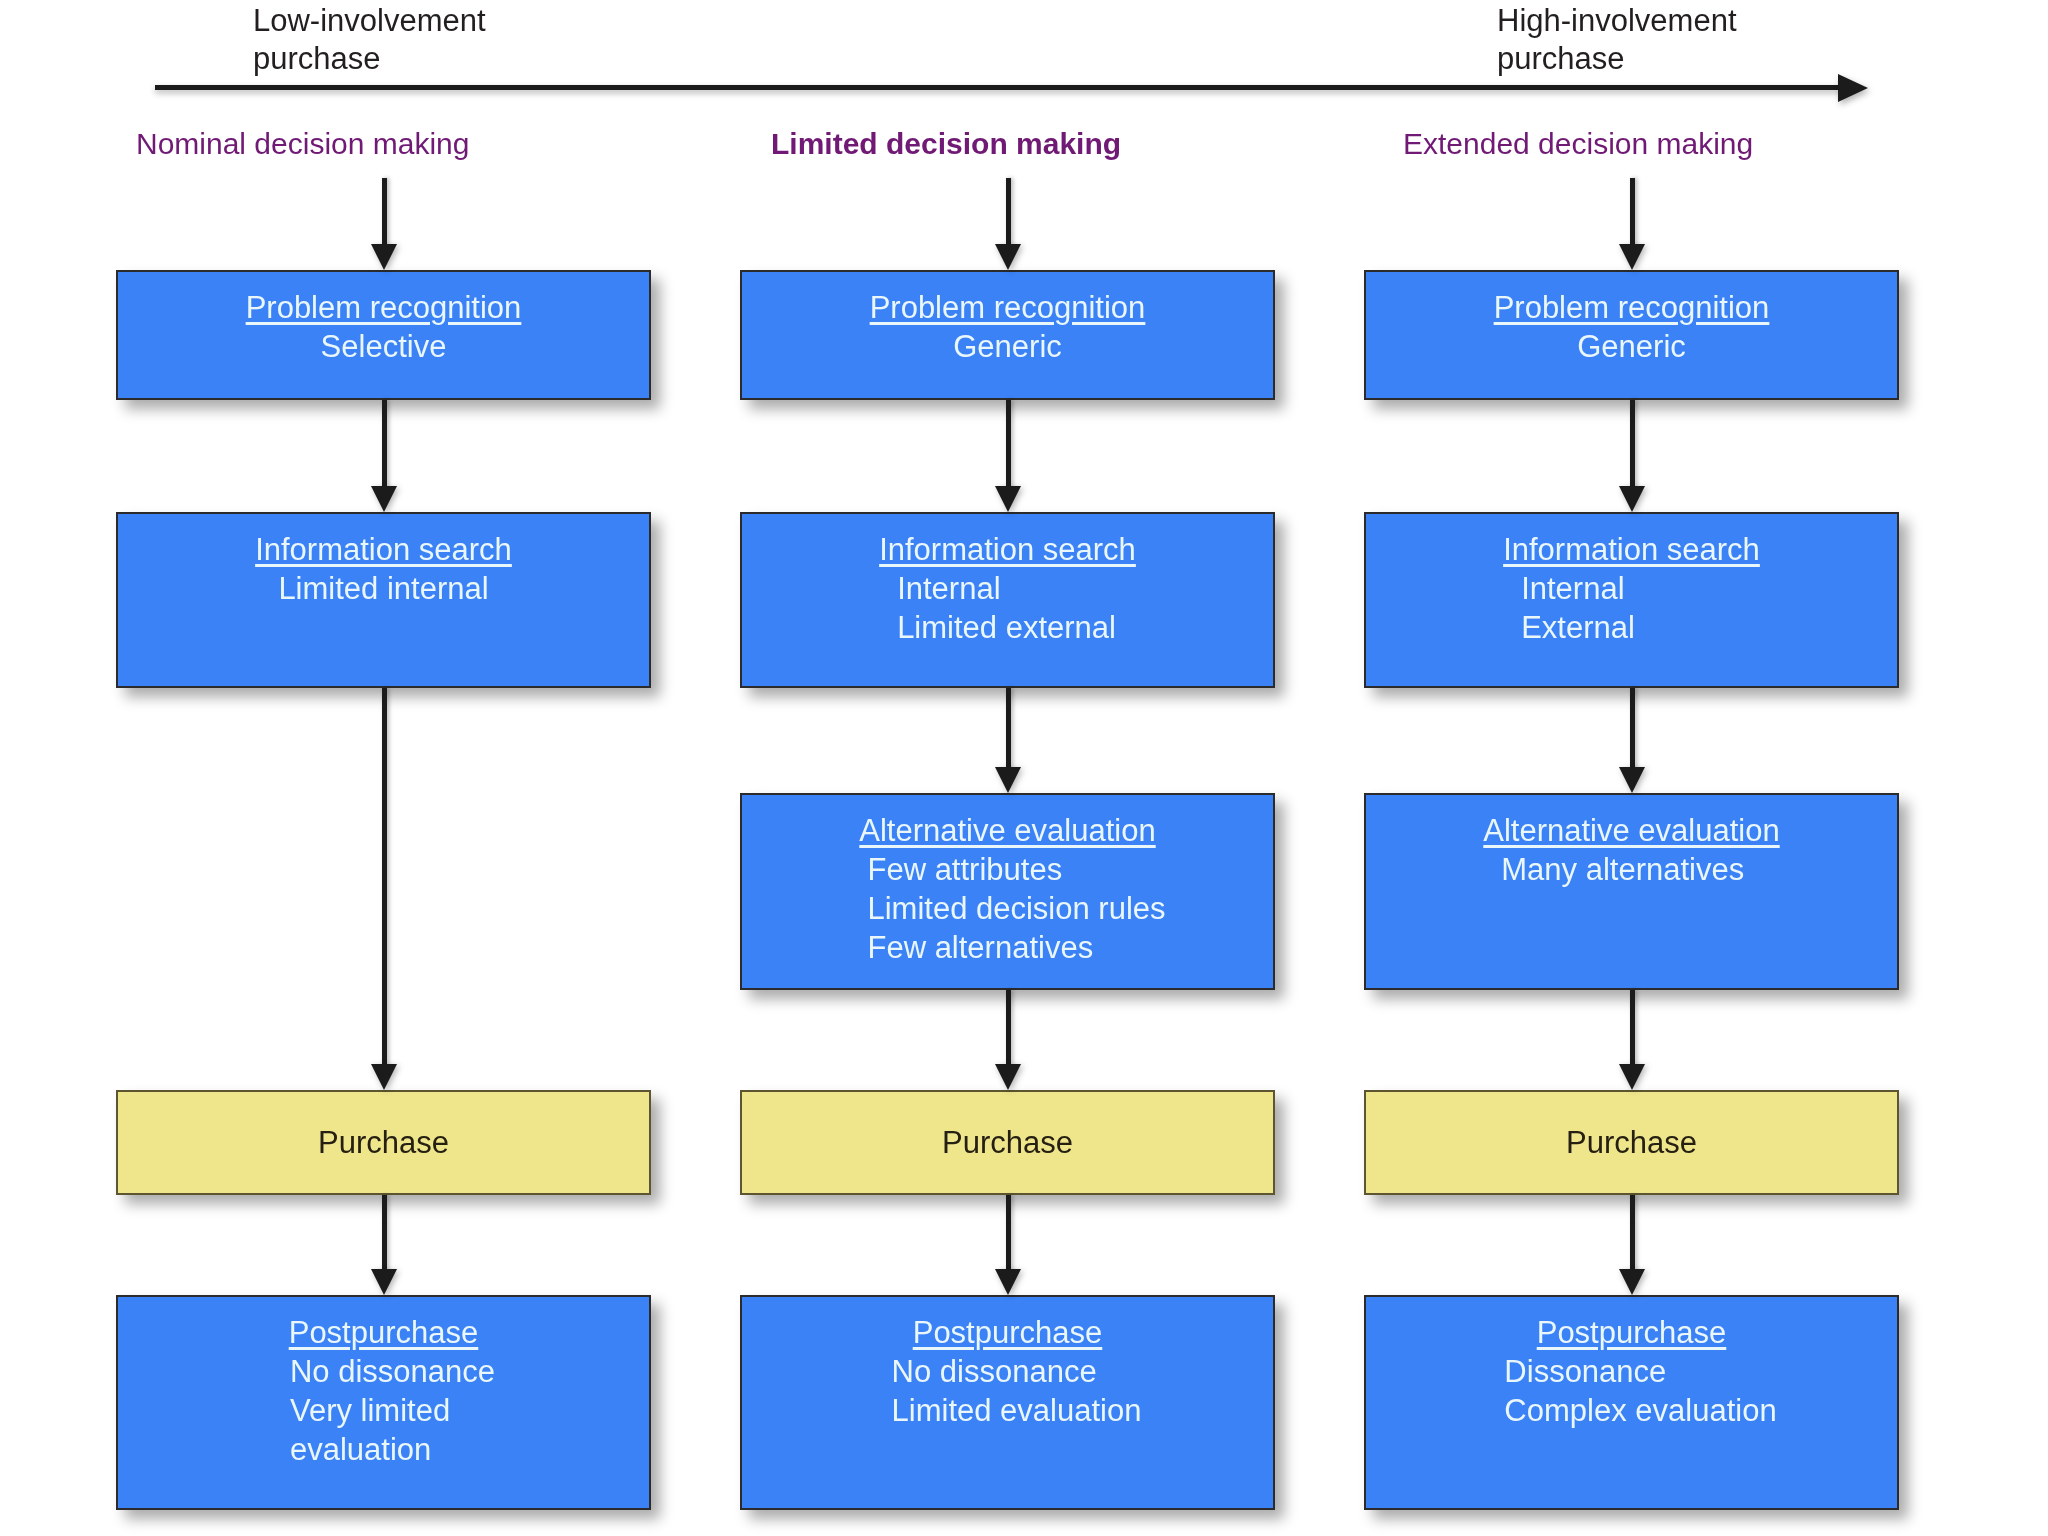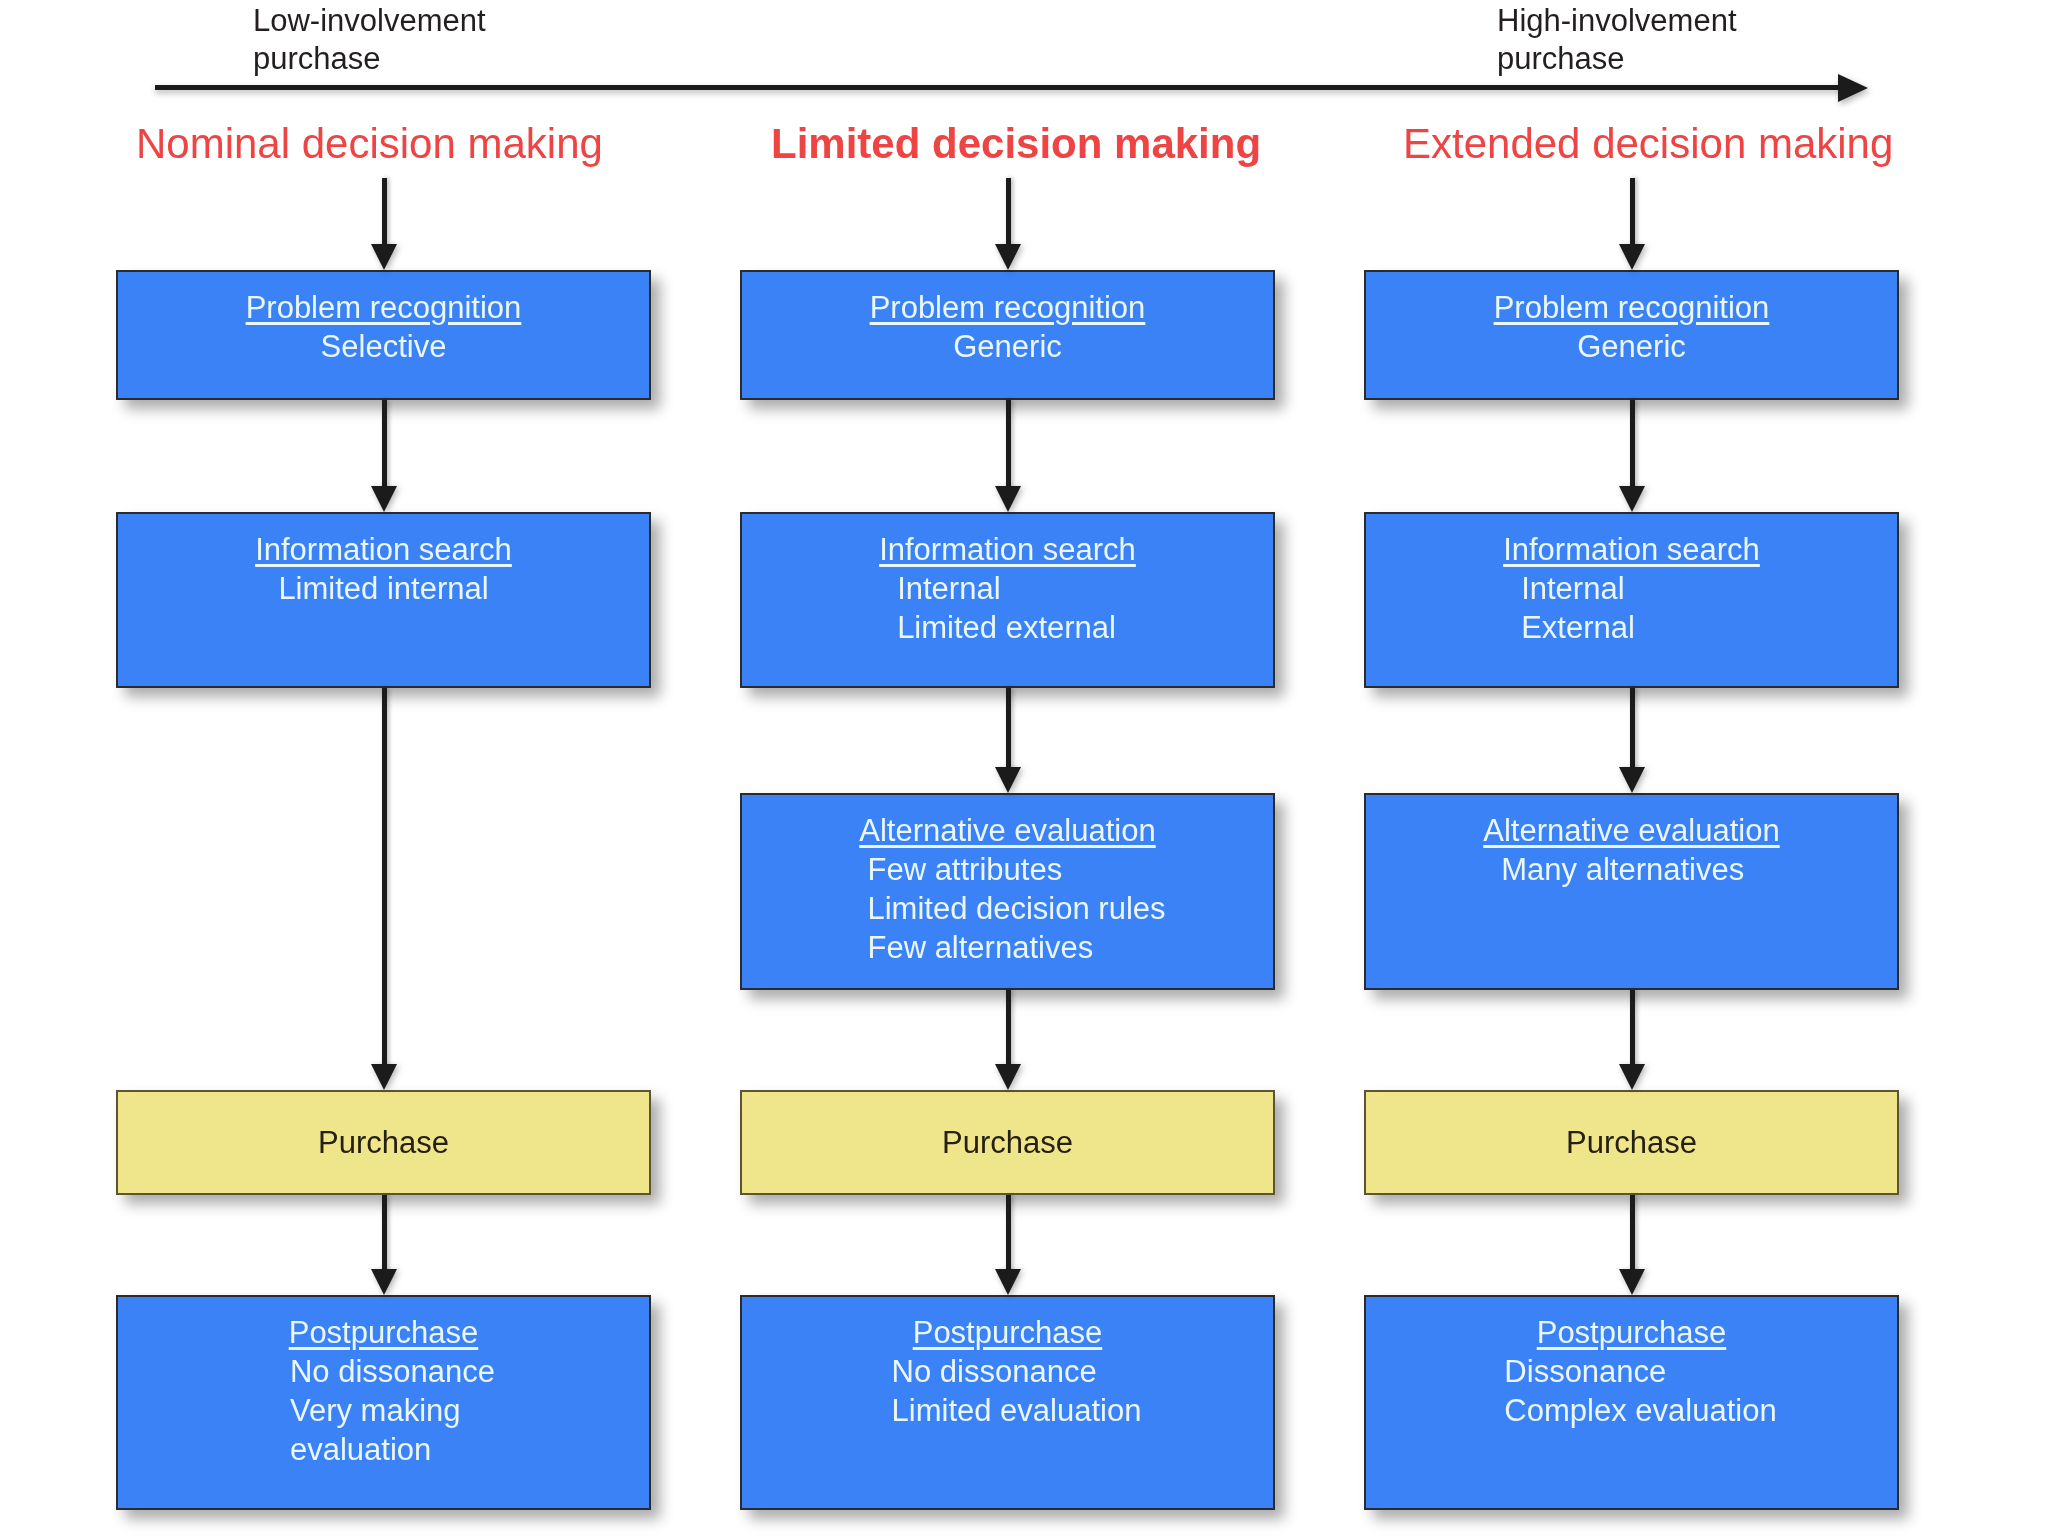--- a/index.html
+++ b/index.html
@@ -39,23 +39,23 @@
     border-top:14px solid transparent;
     border-bottom:14px solid transparent;
     border-left:30px solid #1b1b1b;
     filter:drop-shadow(2px 3px 3px rgba(0,0,0,.30));
   }
 
   
   .col-header{
     position:absolute;
     top:126px;
-    font-size:42px;
+    font-size:30px;
     line-height:36px;
-    color:#ef4444;
+    color:#701a75;
     white-space:nowrap;
   }
   #hdr-0{left:136px;}
   #hdr-1{left:771px;font-weight:bold;}
   #hdr-2{left:1383px;margin-left:20px;}
 
   
   .node{
     position:absolute;
     box-sizing:border-box;
@@ -149,21 +149,21 @@
           <span class="node-line">Limited internal</span>
         </div>
       </div>
       <div class="node yellow" style="left: 116px; top: 1090px; width: 535px; height: 105px;">
         <div class="plain-label">Purchase</div>
       </div>
       <div class="node teal" style="left: 116px; top: 1295px; width: 535px; height: 215px;">
         <div class="node-inner indent">
           <span class="node-title">Postpurchase</span>
           <span class="node-line">No dissonance</span>
-          <span class="node-line">Very making</span>
+          <span class="node-line">Very limited</span>
           <span class="node-line">evaluation</span>
         </div>
       </div>
       <div class="conn" style="left: 381.5px; top: 178px; width: 5px; height: 92px;">
         <div class="shaft" style="height: 72px;"></div>
         <div class="head" style="top: 66px;"></div>
       </div>
       <div class="conn" style="left: 381.5px; top: 400px; width: 5px; height: 112px;">
         <div class="shaft" style="height: 92px;"></div>
         <div class="head" style="top: 86px;"></div>

